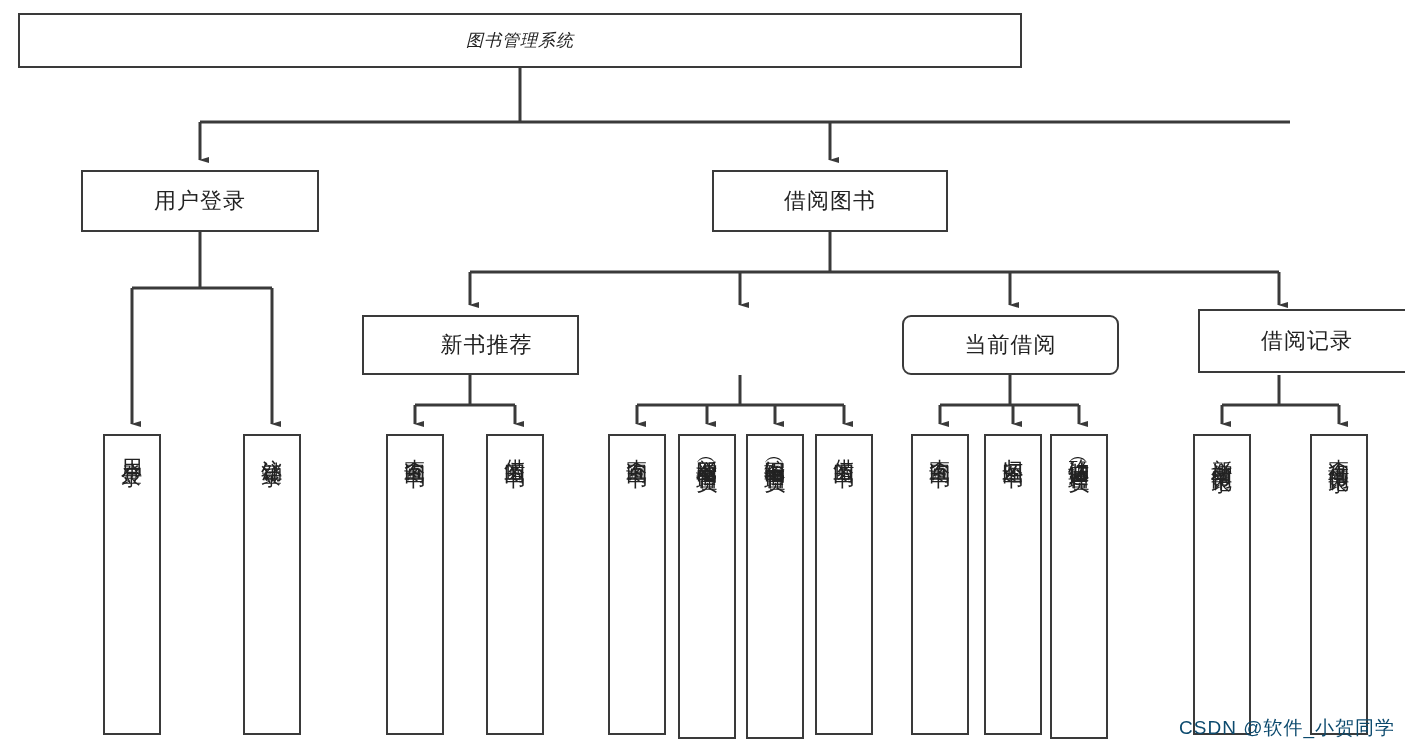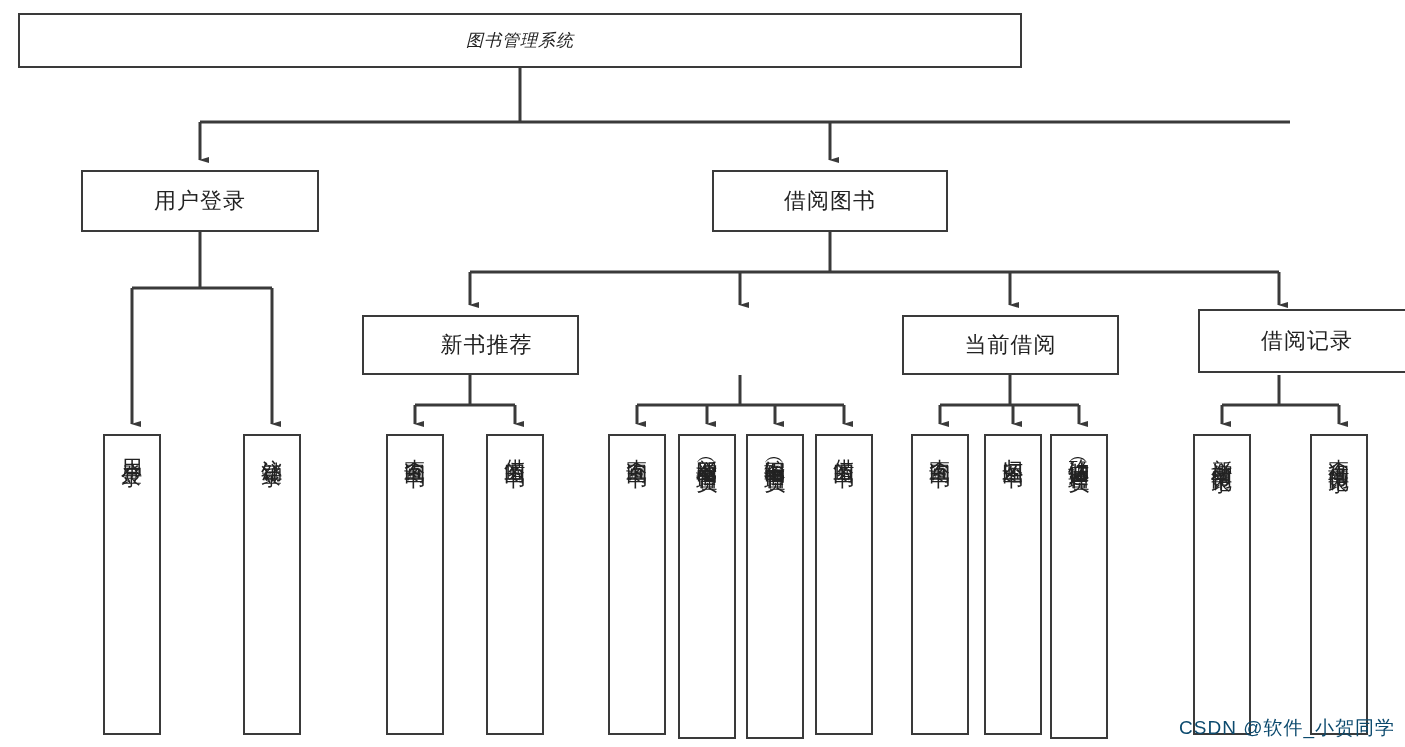--- a/index.html
+++ b/index.html
@@ -107,21 +107,21 @@
       <path d="M1339,405 L1339,424" marker-end="url(#arrow)"></path>
     </g>
   </svg>
 
   <div class="node h root" style="left: 18px; top: 13px; width: 1004px; height: 55px;">图书管理系统</div>
 
   <div class="node h" style="left: 81px; top: 170px; width: 238px; height: 62px;">用户登录</div>
   <div class="node h" style="left: 712px; top: 170px; width: 236px; height: 62px;">借阅图书</div>
 
   <div class="node h" style="left: 362px; top: 315px; width: 217px; height: 60px; padding-left: 32px;">新书推荐</div>
-  <div class="node h" style="left: 902px; top: 315px; width: 217px; height: 60px;">当前借阅</div>
+  <div class="node h" style="left: 902px; top: 315px; width: 217px; height: 60px; border-radius: 9px;">当前借阅</div>
   <div class="node h" style="left: 1170px; top: 309px; width: 218px; height: 64px; margin-left: 28px;">借阅记录</div>
 
   <div class="node v" style="left: 103px; top: 434px; width: 58px; height: 301px;">
     <span class="vtext">用户登录</span>
   </div>
   <div class="node v" style="left: 243px; top: 434px; width: 58px; height: 301px;">
     <span class="vtext">注销登录</span>
   </div>
   <div class="node v" style="left: 386px; top: 434px; width: 58px; height: 301px;">
     <span class="vtext">查询图书</span>

